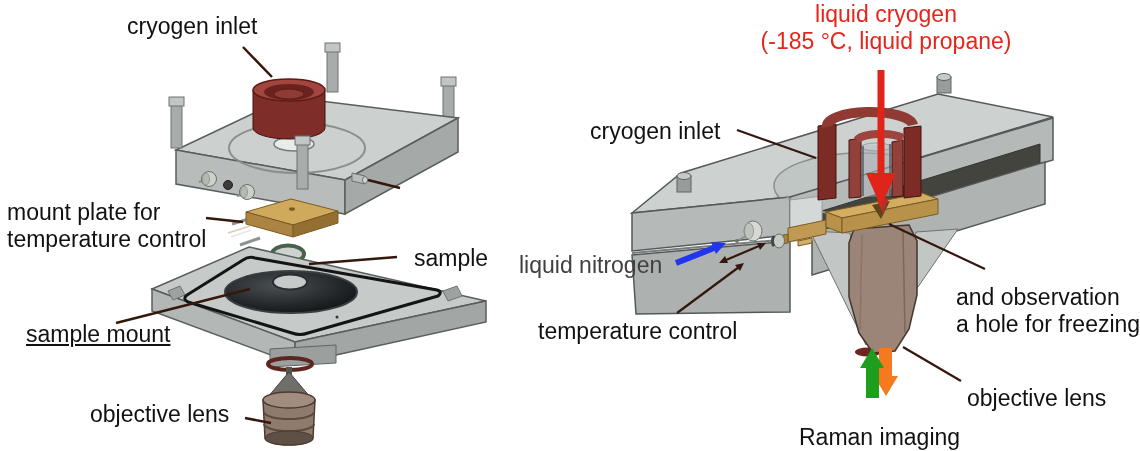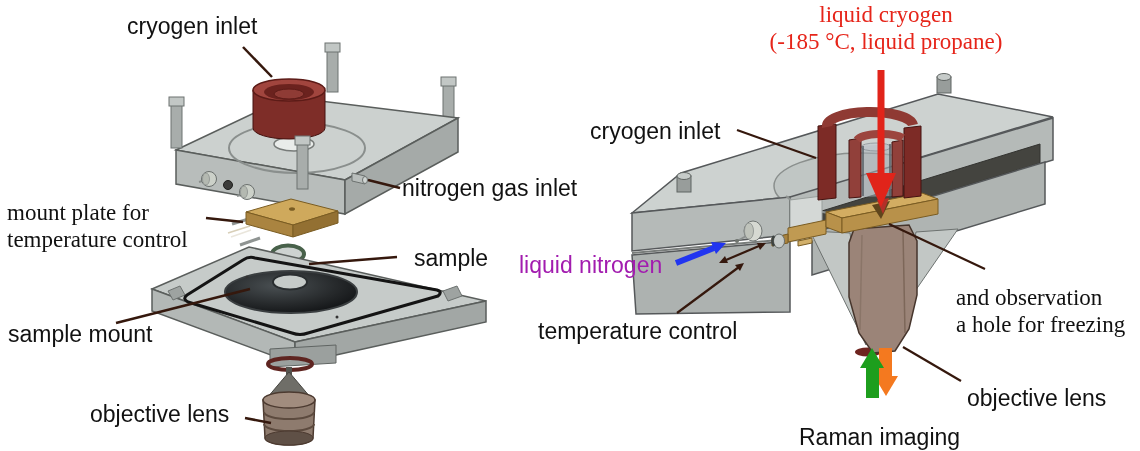--- a/index.html
+++ b/index.html
@@ -1,20 +1,20 @@
 <!DOCTYPE html>
 <html><head>
 <meta charset="utf-8">
 <style>
   html,body{margin:0;padding:0;background:#ffffff;}
   #fig{position:relative;width:1140px;height:451px;background:#ffffff;overflow:hidden;
        font-family:"Liberation Sans", sans-serif;}
   #scene{position:absolute;left:0;top:0;}
   .lbl{position:absolute;color:#111111;font-size:23px;line-height:27px;white-space:nowrap;}
-  .lbl .ln{display:block;font-family:Liberation Serif, serif;}
+  .lbl .ln{display:block;}
   .ctr{text-align:center;white-space:nowrap;}
 </style>
 </head>
 <body>
 
 <div id="fig">
 
 <svg id="scene" width="1140" height="451" viewBox="0 0 1140 451">
   <defs>
     <radialGradient id="dg" cx="40%" cy="35%" r="75%">
@@ -221,46 +221,44 @@
     <g>
       <polygon points="860,368 884,368 872,348" fill="#1d9e1d"></polygon>
       <rect x="866" y="368" width="13" height="30" fill="#1d9e1d"></rect>
     </g>
   </g>
 </svg>
 
   <div class="lbl" style="left:127px;top:13px;">
     <span>cryogen inlet</span></div>
 
-  <div class="lbl" style="left:402px;top:175px;">
-    <span>nitrogen gas inlet</span></div>
 
   <div class="lbl" style="left:7px;top:199px;">
     <span class="ln">mount plate for</span>
     <span class="ln">temperature control</span>
     </div>
 
   <div class="lbl" style="left:414px;top:245px;">
     <span>sample</span></div>
 
-  <div class="lbl" style="left:8px;top:321px;">
+  <div class="lbl" style="left:26px;top:321px;text-decoration:underline;">
     <span>sample mount</span></div>
 
   <div class="lbl" style="left:90px;top:401px;">
     <span>objective lens</span></div>
 
   <div class="lbl ctr" style="left: 730px; top: 1px; width: 312px; color: rgb(230, 37, 26);">
     <span class="ln">liquid cryogen</span>
     <span class="ln">(-185 °C, liquid propane)</span>
     </div>
 
   <div class="lbl" style="left:590px;top:118px;">
     <span>cryogen inlet</span></div>
 
-  <div class="lbl" style="left: 519px; top: 252px; color: #a21caf;">
+  <div class="lbl" style="left: 519px; top: 252px; color: #404040;">
     <span>liquid nitrogen</span></div>
 
   <div class="lbl" style="left:538px;top:318px;">
     <span>temperature control</span></div>
 
   <div class="lbl" style="left:956px;top:284px;">
     <span class="ln">and observation</span>
     <span class="ln">a hole for freezing</span>
     </div>
 

